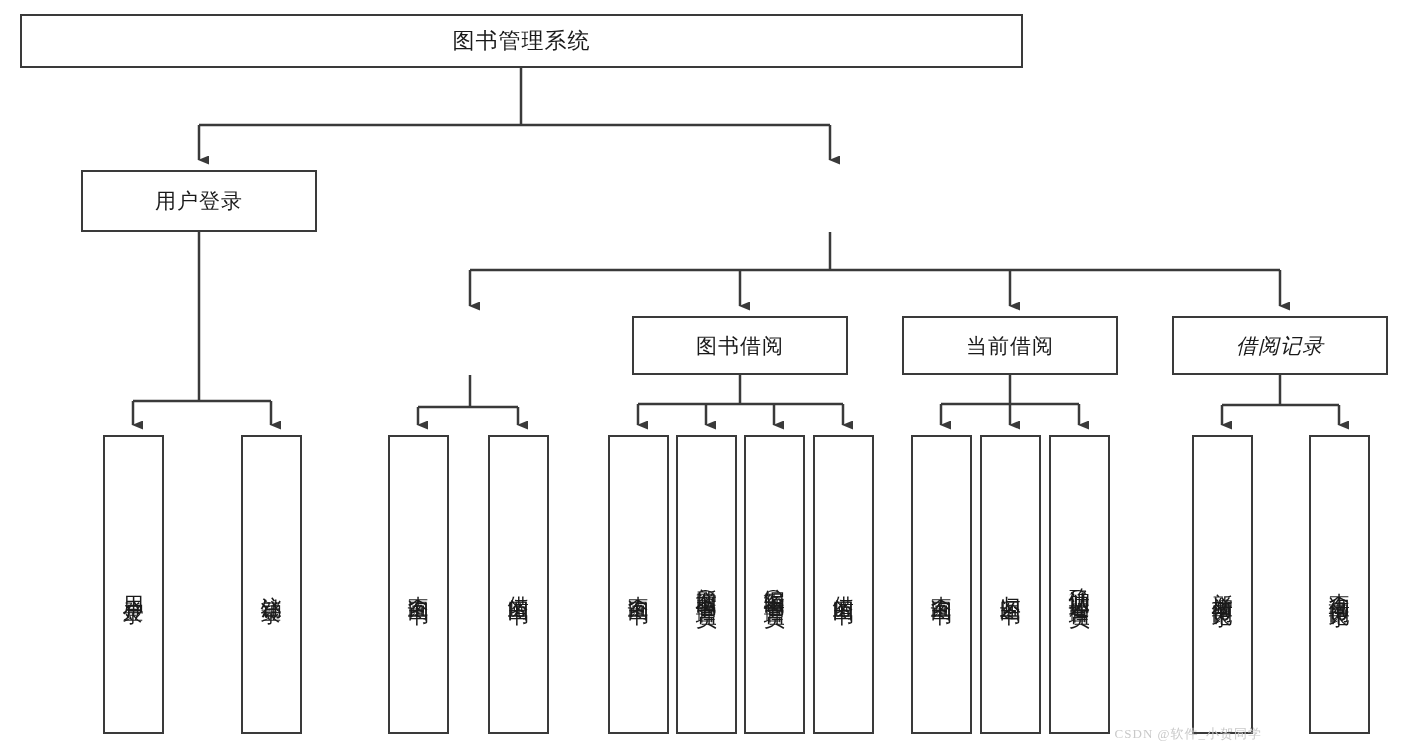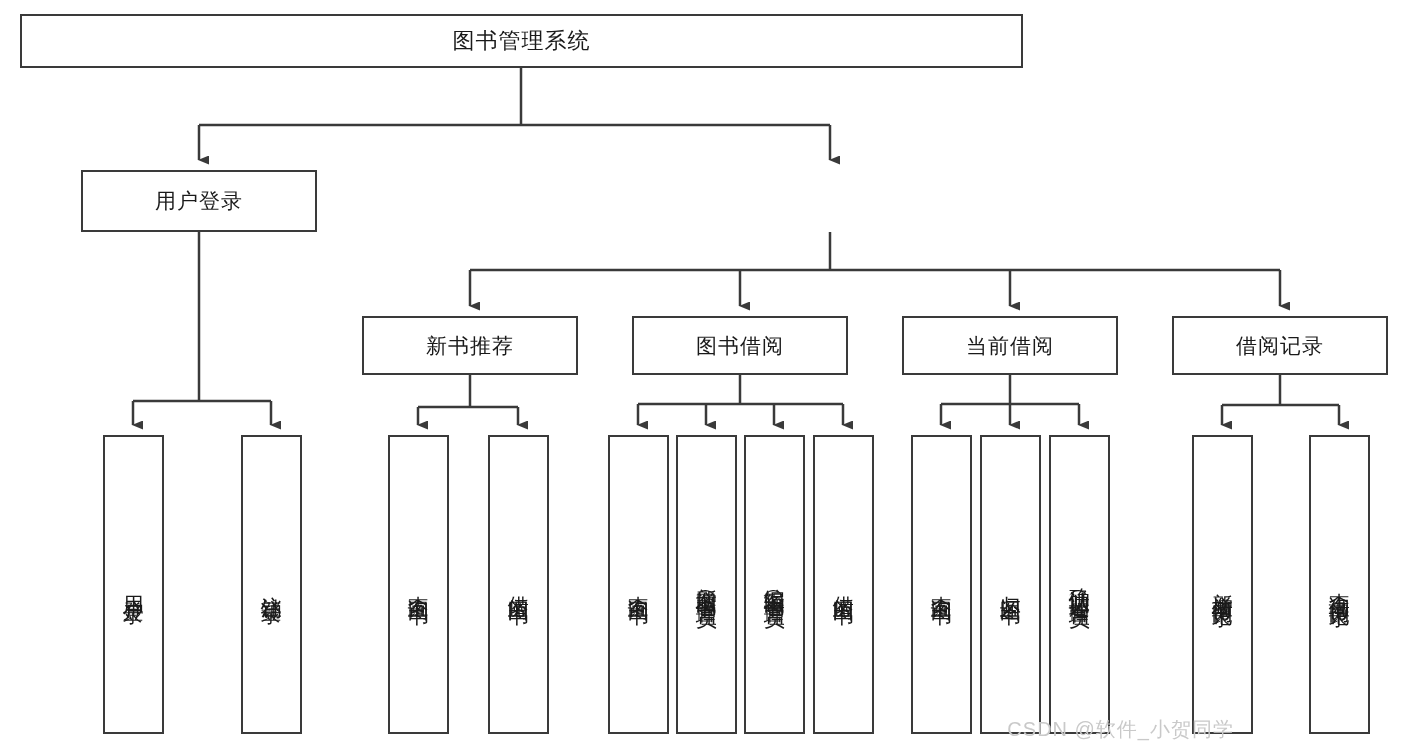--- a/index.html
+++ b/index.html
@@ -2,21 +2,21 @@
 <html><head>
 <meta charset="utf-8">
 <style>
   html,body{margin:0;padding:0;}
   body{
     width:1405px;height:747px;
     background:#ffffff;
     font-family:"Liberation Sans","DejaVu Sans",sans-serif;
     overflow:hidden;
   }
-  #stage{position:relative;width:1242px;height:747px;}
+  #stage{position:relative;width:1242px;height:747px;padding-left:28px;}
   svg#wires{position:absolute;left:0;top:0;width:1405px;height:747px;}
 
   .node{
     position:absolute;
     box-sizing:border-box;
     background:#ffffff;
     border:2px solid #3a3a3a;
     display:flex;
     align-items:center;
     justify-content:center;
@@ -42,25 +42,26 @@
     line-height:1.22;
     letter-spacing:3px;
     white-space:nowrap;
     color:#1a1a1a;
   }
 
   .watermark{
     position:absolute;
     right:8px;
     bottom:4px;
-    font-size:20px;
+    font-size:13px;
     color:#c9c9c9;
     letter-spacing:1px;
     white-space:nowrap;
     pointer-events:none;
+    font-family:Liberation Serif, serif;
   }
 </style>
 </head>
 <body>
 
 <div id="stage">
 
   <svg id="wires" viewBox="0 0 1405 747" xmlns="http://www.w3.org/2000/svg">
     <defs>
       <marker id="arrow" markerWidth="9" markerHeight="11" refX="4.5" refY="10" orient="auto" markerUnits="userSpaceOnUse">
@@ -112,30 +113,27 @@
   </svg>
 
   <div class="node horiz root" style="left:20px;top:14px;width:1003px;height:54px;">
     <span>图书管理系统</span>
   </div>
 
   <div class="node horiz" style="left:81px;top:170px;width:236px;height:62px;">
     <span>用户登录</span>
   </div>
 
-  <div class="node horiz" style="left:362px;top:316px;width:216px;height:59px;">
-    <span>新书推荐</span>
-  </div>
   <div class="node horiz" style="left:902px;top:316px;width:216px;height:59px;">
     <span>当前借阅</span>
   </div>
   <div class="node horiz" style="left:632px;top:316px;width:216px;height:59px;">
     <span>图书借阅</span>
   </div>
-  <div class="node horiz" style="left:1172px;top:316px;width:216px;height:59px;">
+  <div class="node horiz" style="left:1172px;top:316px;width:216px;height:59px;font-style:italic;">
     <span>借阅记录</span>
   </div>
 
   <div class="leaf" style="left:103px;top:435px;width:61px;height:299px;">
     <span class="vtext">用户登录</span>
   </div>
   <div class="leaf" style="left:241px;top:435px;width:61px;height:299px;">
     <span class="vtext">注销登录</span>
   </div>
 

